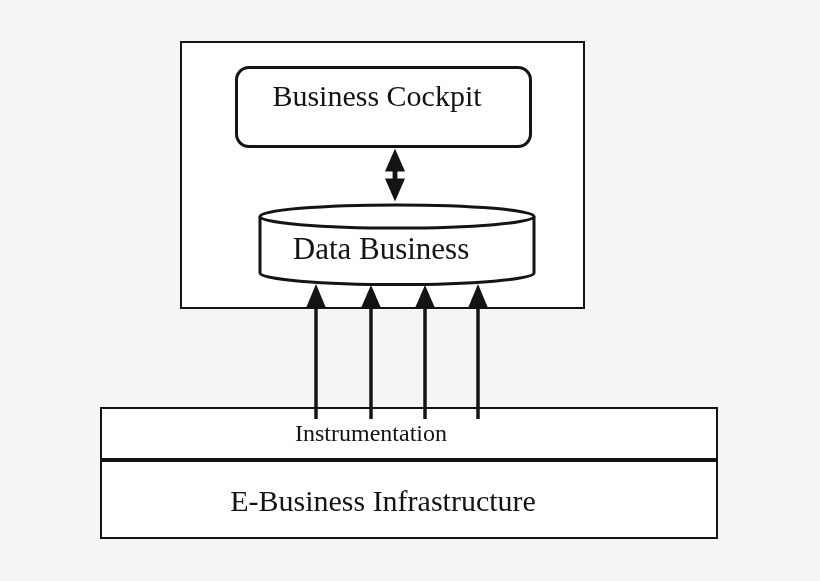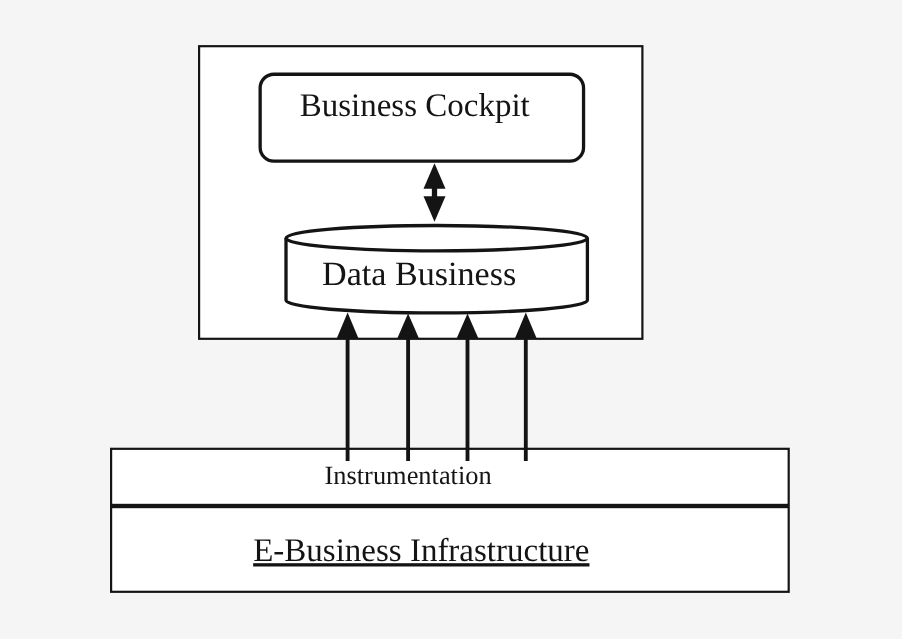--- a/index.html
+++ b/index.html
@@ -35,21 +35,21 @@
   .label{
     position:absolute;
     transform:translateX(-50%);
     line-height:1;
     white-space:nowrap;
     color:var(--text);
   }
   .cockpit-label{left:139px;top:12px;font-size:30px;}
   .dw-label{left:381px;top:233px;font-size:31px;}
   .instr-label{left:269px;top:12px;font-size:24px;}
-  .ebiz-label{left:281px;top:24px;font-size:30px;text-decoration:underline;}
+  .ebiz-label{left:281px;top:24px;font-size:30px;}
   svg.shapes{
     position:absolute;left:0;top:0;
     pointer-events:none;
   }
   svg.shapes .stroke{stroke:var(--line);fill:none;}
   svg.shapes .filled{fill:var(--line);stroke:none;}
   svg.shapes .white-shape{fill:var(--fill);stroke:var(--line);}
 </style>
 </head>
 <body>

